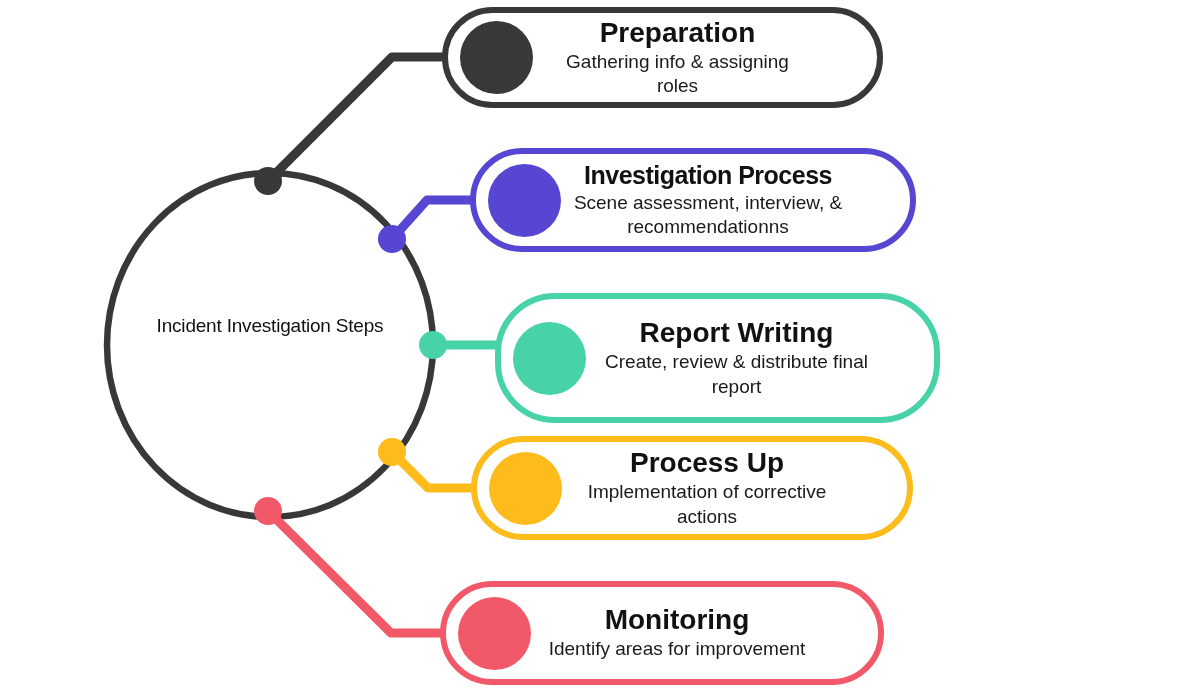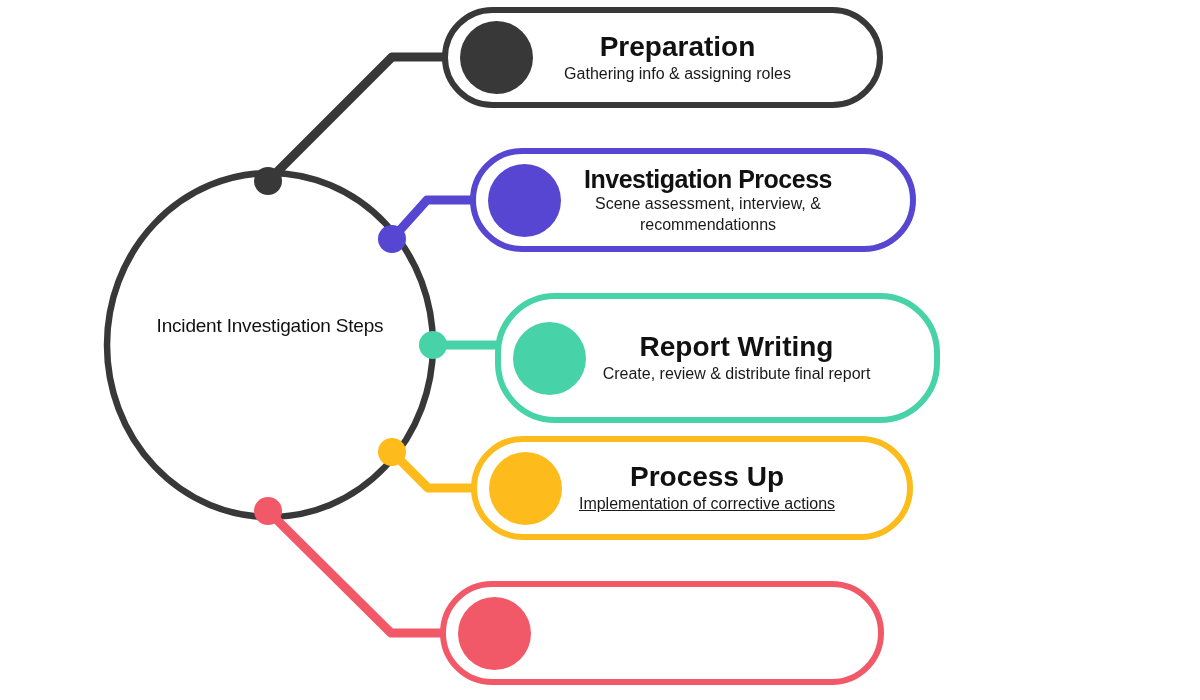--- a/index.html
+++ b/index.html
@@ -71,34 +71,34 @@
   .ttl {
     font-size: 28px;
     font-weight: bold;
     color: #111111;
     line-height: 1.15;
     white-space: nowrap;
     margin-bottom: 1px;
     text-align: center;
   }
   .sub {
-    font-size: 16px;
+    font-size: 19px;
     color: #1a1a1a;
     line-height: 1.28;
   }
   .p1 { left: 442px; top: 7px;   width: 441px; height: 101px; }
   .p2 { left: 470px; top: 148px; width: 446px; height: 104px; }
   .p3 { left: 495px; top: 293px; width: 445px; height: 130px; gap: 8px; }
   .p4 { left: 471px; top: 436px; width: 442px; height: 104px; }
   .p5 { left: 440px; top: 581px; width: 444px; height: 104px; }
   .p1 .sub { max-width: 265px; }
   .p2 .ttl { font-size: 25px; letter-spacing: -0.5px; }
   .p2 .sub { max-width: 300px; }
   .p3 .sub { max-width: 272px; }
-  .p4 .sub { max-width: 285px; text-decoration: underline; }
+  .p4 .sub { max-width: 285px; }
   .p5 .sub { max-width: 335px; }
 </style>
 </head>
 <body>
 
 <div class="canvas">
 
   <svg class="wires" viewBox="0 0 1200 700" aria-hidden="true">
 
     <ellipse class="hub-outline" cx="270" cy="345" rx="163" ry="172" style="stroke: rgb(56, 56, 56);"></ellipse>
@@ -145,15 +145,19 @@
   <div class="pill p4" style="border-color: rgb(253, 188, 27);">
     <div class="bubble" style="background: rgb(253, 188, 27);"></div>
     <div class="text-col">
       <div class="ttl">Process Up</div>
       <div class="sub">Implementation of corrective actions</div>
     </div>
   </div>
 
   <div class="pill p5" style="border-color: rgb(242, 89, 104);">
     <div class="bubble" style="background: rgb(242, 89, 104);"></div>
+    <div class="text-col">
+      <div class="ttl">Monitoring</div>
+      <div class="sub">Identify areas for improvement</div>
+    </div>
   </div>
 
 </div>
 
 </body></html>

